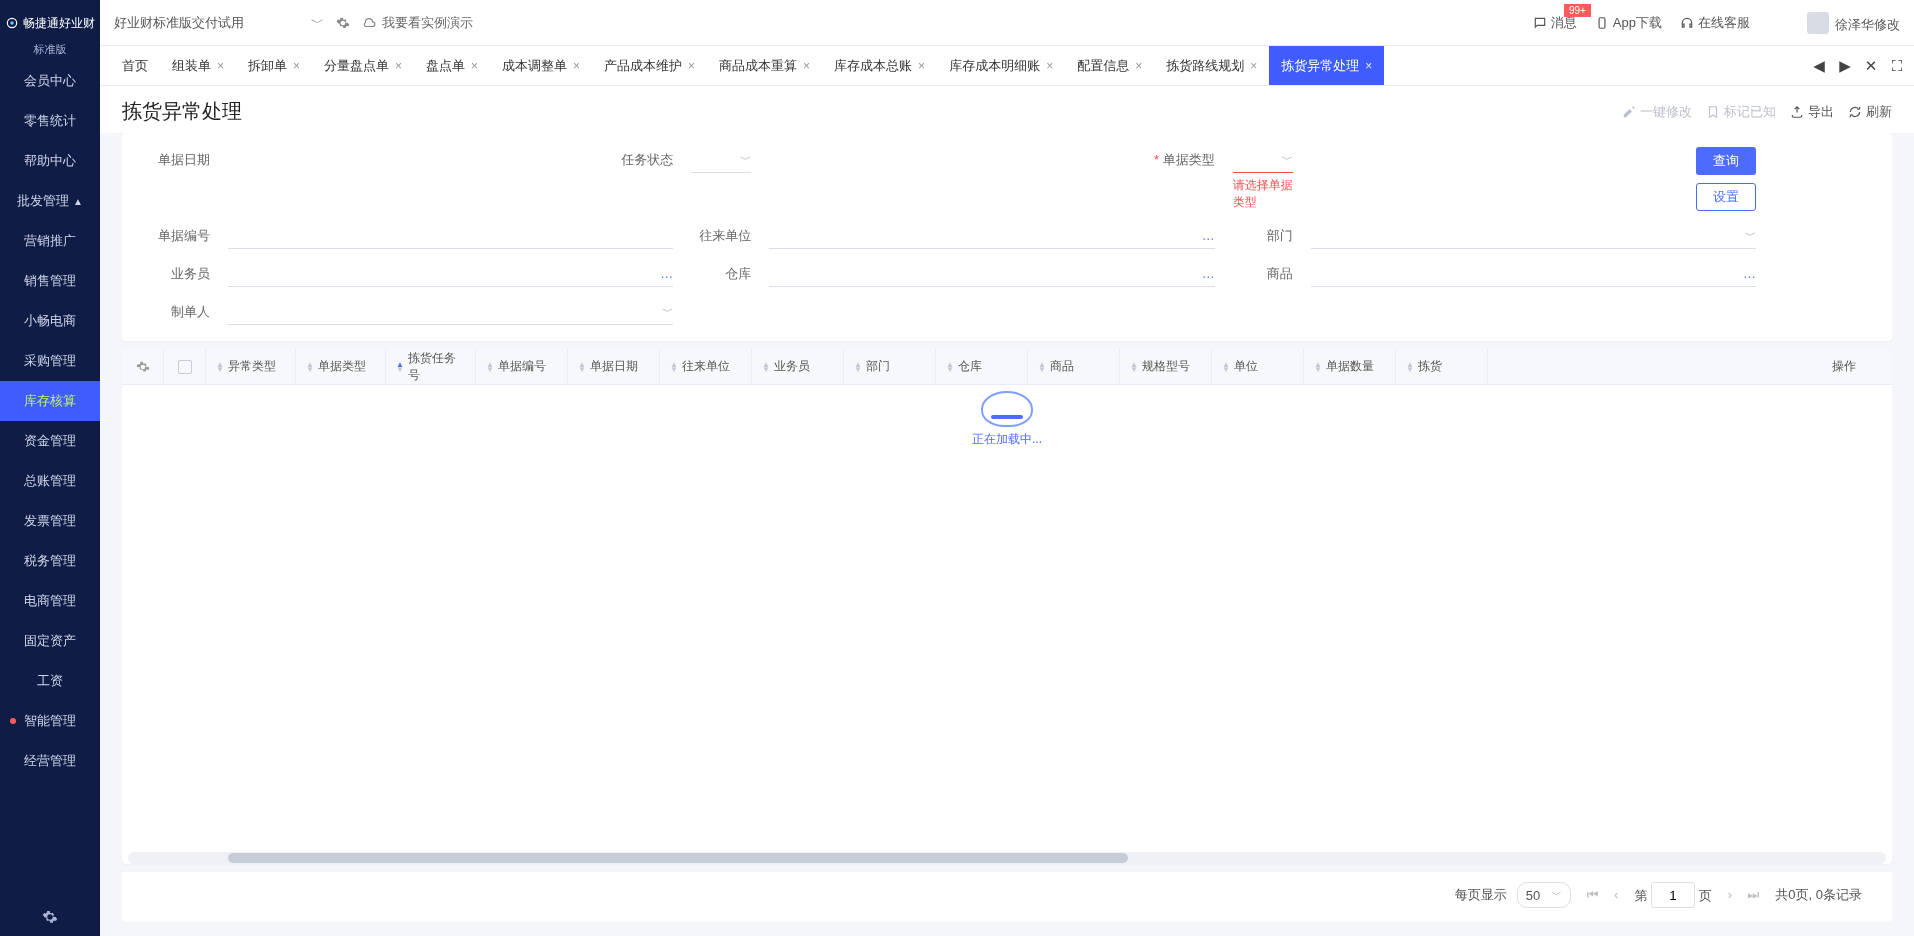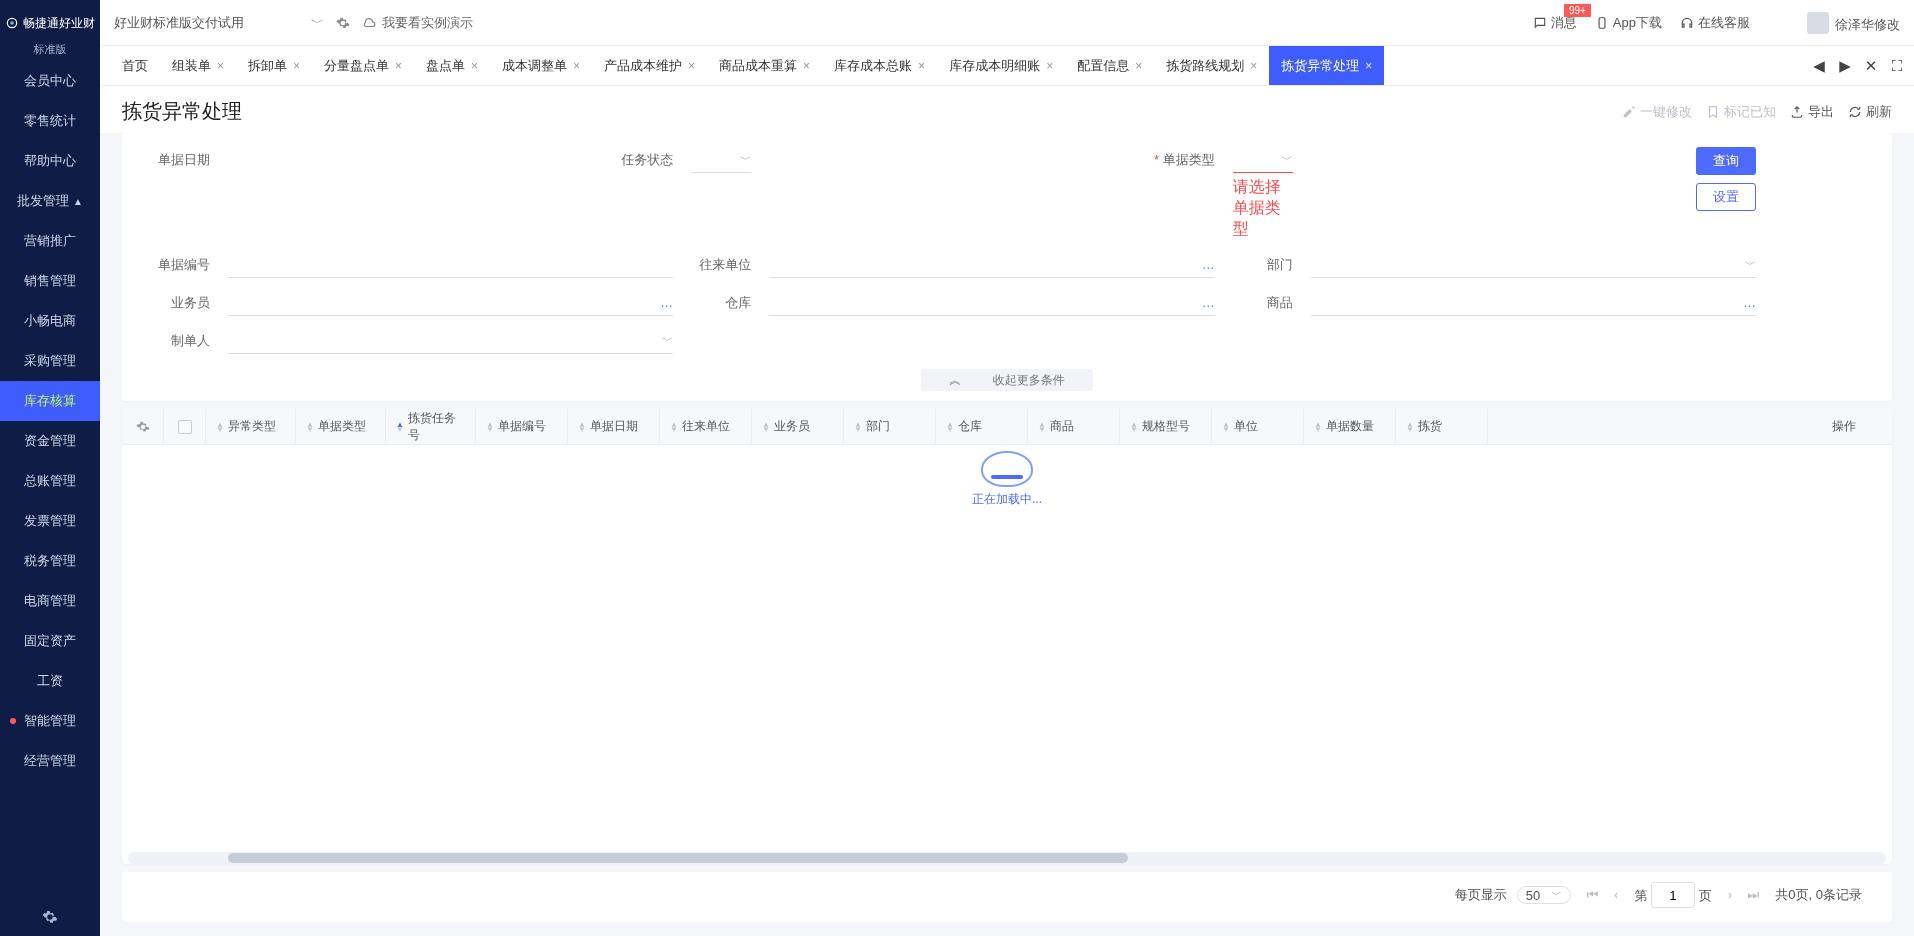--- a/index.html
+++ b/index.html
@@ -55,38 +55,38 @@
   .date-picker { display:flex; flex-direction:column; }
   .quick { display:flex; gap:10px; align-items:center; }
   .quick span { color:#4e6bff; cursor:pointer; font-size:12px; }
   .quick span.sel { background:#4e6bff; color:#fff; border-radius:10px; padding:1px 8px; }
   .quick span.plain { color:#777; cursor:default; }
   .date-range { color:#444; font-size:12px; margin-top:2px; }
   .btn { height:28px; padding:0 16px; border-radius:3px; font-size:13px; display:inline-flex; align-items:center; justify-content:center; cursor:pointer; border:1px solid transparent; }
   .btn.primary { background:#4e6bff; color:#ffffff; }
   .btn.ghost { background:#fff; border-color:#4e6bff; color:#4e6bff; }
   .side-btns { display:flex; flex-direction:column; gap:8px; align-items:flex-end; }
-  .err-msg { color:#ff4d4f; font-size:16px; margin-top:4px; }
+  .err-msg { color:#ff4d4f; font-size:12px; margin-top:4px; }
   .collapse { text-align:center; padding:6px 0 8px; margin-top:4px; }
   .collapse span { background:#f2f3f8; color:#777; font-size:12px; padding:4px 14px; border-radius:3px; cursor:pointer; }
   
   .table-wrap { flex:1; margin:0 22px 8px; background:#fff; border-radius:4px; display:flex; flex-direction:column; overflow:hidden; box-shadow:0 1px 2px rgba(0,0,0,.03); }
   .thead { display:flex; border-bottom:1px solid #ebedf5; background:#f7f8fc; height:36px; align-items:center; overflow:hidden; }
   .th { padding:0 10px; color:#555; font-size:12px; display:flex; align-items:center; gap:4px; border-right:1px solid #ebedf5; height:100%; flex-shrink:0; }
   .th:last-child { border-right:none; margin-left:auto; }
   .sort { display:inline-flex; flex-direction:column; line-height:5px; font-size:8px; color:#c3c7d4; }
   .sort .up.active, .sort .dn.active { color:#4e6bff; }
   .loading { flex:1; display:flex; flex-direction:column; align-items:center; justify-content:flex-start; padding-top:6px; color:#4e6bff; font-size:12px; gap:4px; }
   .cloud { width:52px; height:36px; border:2px solid #7fa0ff; border-radius:50% 50% 45% 45%; position:relative; }
   .cloud::after { content:""; position:absolute; left:8px; right:8px; bottom:6px; height:4px; background:#4e6bff; border-radius:2px; }
   .hscroll { height:12px; background:#f0f1f6; position:relative; margin:0 6px; border-radius:6px; overflow:hidden; }
   .hscroll .thumb { position:absolute; left:100px; width:900px; top:1px; bottom:1px; background:#c7ccd9; border-radius:6px; }
   
   .pager { display:flex; justify-content:flex-end; align-items:center; gap:10px; padding:10px 30px 14px; background:#fff; margin:0 22px 14px; border-radius:0 0 4px 4px; color:#555; font-size:13px; }
-  .pager .sel { border:1px solid #dcdfe8; height:18px; width:54px; display:flex; align-items:center; justify-content:space-between; padding:0 8px; border-radius:10px; cursor:pointer; }
+  .pager .sel { border:1px solid #dcdfe8; height:26px; width:54px; display:flex; align-items:center; justify-content:space-between; padding:0 8px; border-radius:10px; cursor:pointer; }
   .pager .goto input { width:44px; height:26px; border:1px solid #dcdfe8; text-align:center; border-radius:3px; }
   .pager .nav span { padding:0 6px; color:#bbb; cursor:pointer; }
   .icon-sm { width:14px;height:14px;display:inline-block;vertical-align:middle; }
 </style>
 </head>
 <body>
 
 <div class="app">
 
   <aside class="sidebar">
@@ -340,23 +340,20 @@
         <div class="flabel">制单人</div>
         <div class="finput">
             <span class="chev">﹀</span>
           </div>
         <div></div>
           <div></div>
           <div></div>
           <div></div>
           <div></div>
       </div>
-      <div class="collapse">
-        <span><span>︽ </span><span>收起更多条件</span></span>
-      </div>
     </div>
 
     <div class="table-wrap">
       <div class="thead" id="thead">
         <div class="th" style="width:42px;justify-content:center;">
           <svg class="icon-sm" viewBox="0 0 24 24">
               <path fill="#999" d="M12 8a4 4 0 1 0 0 8 4 4 0 0 0 0-8zm9 4l2 1.6-2 3.4-2.4-.8a7 7 0 0 1-1.7 1l-.4 2.5h-4l-.4-2.5a7 7 0 0 1-1.7-1l-2.4.8-2-3.4 2-1.6A7 7 0 0 1 3 12l-2-1.6 2-3.4 2.4.8a7 7 0 0 1 1.7-1L7.6 3h4l.4 2.5a7 7 0 0 1 1.7 1l2.4-.8 2 3.4-2 1.6 .9 1z"></path>
             </svg>
         </div>
         <div class="th" style="width:42px;justify-content:center;">

